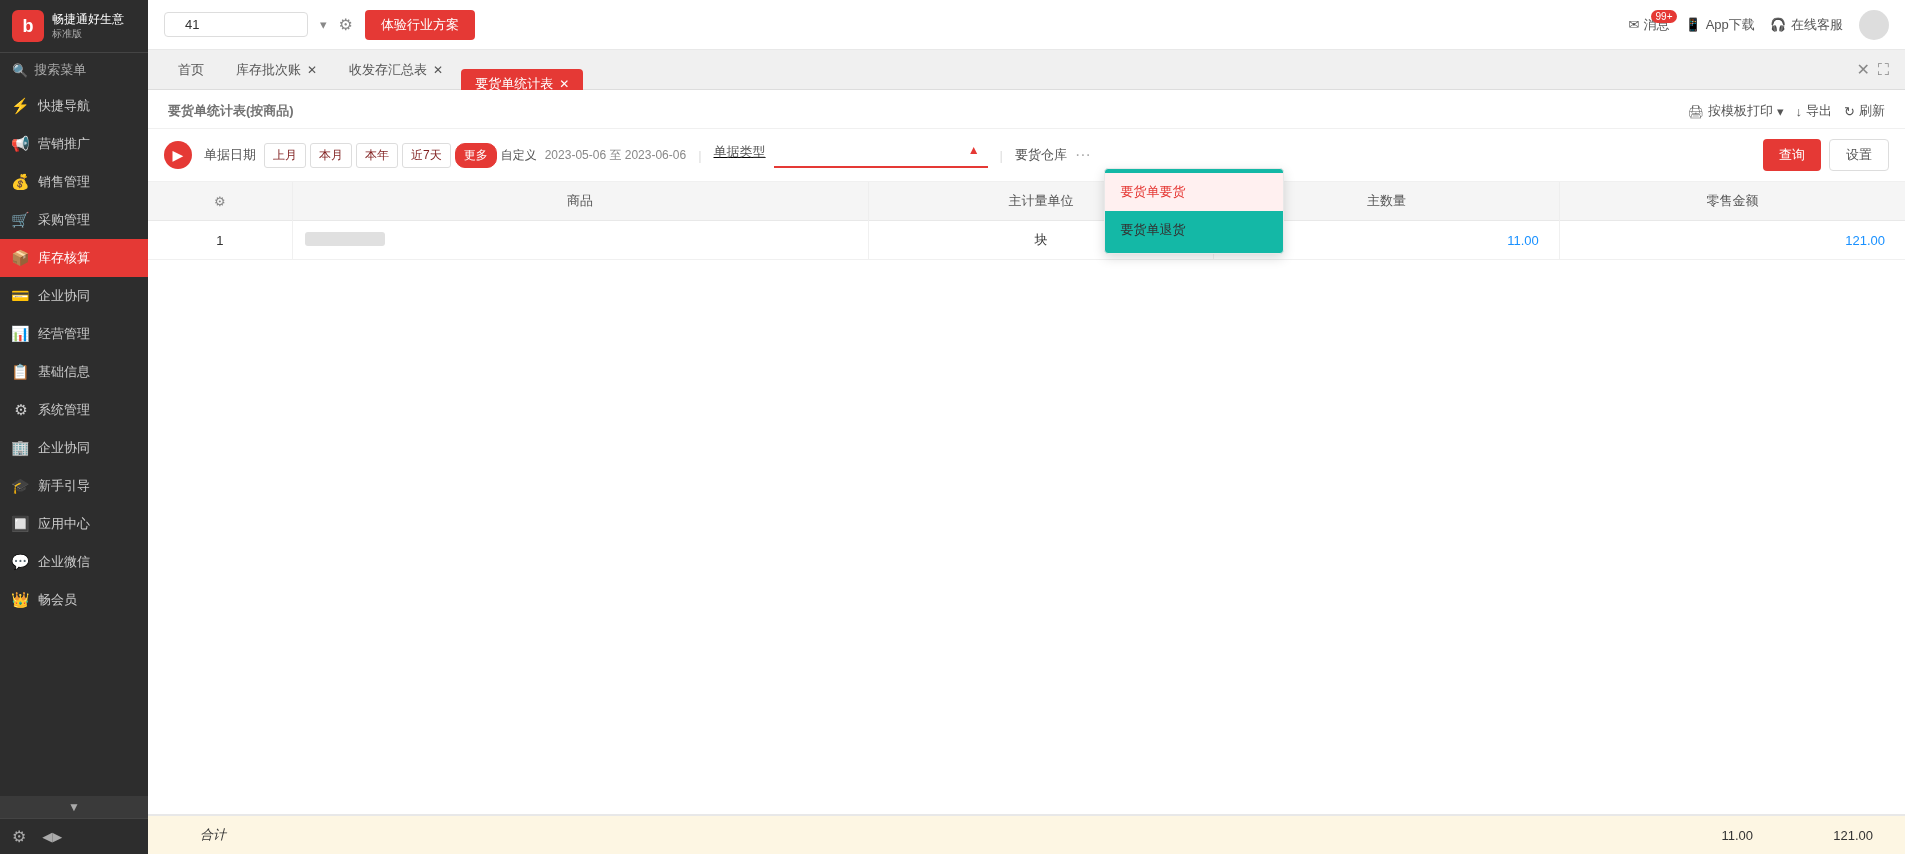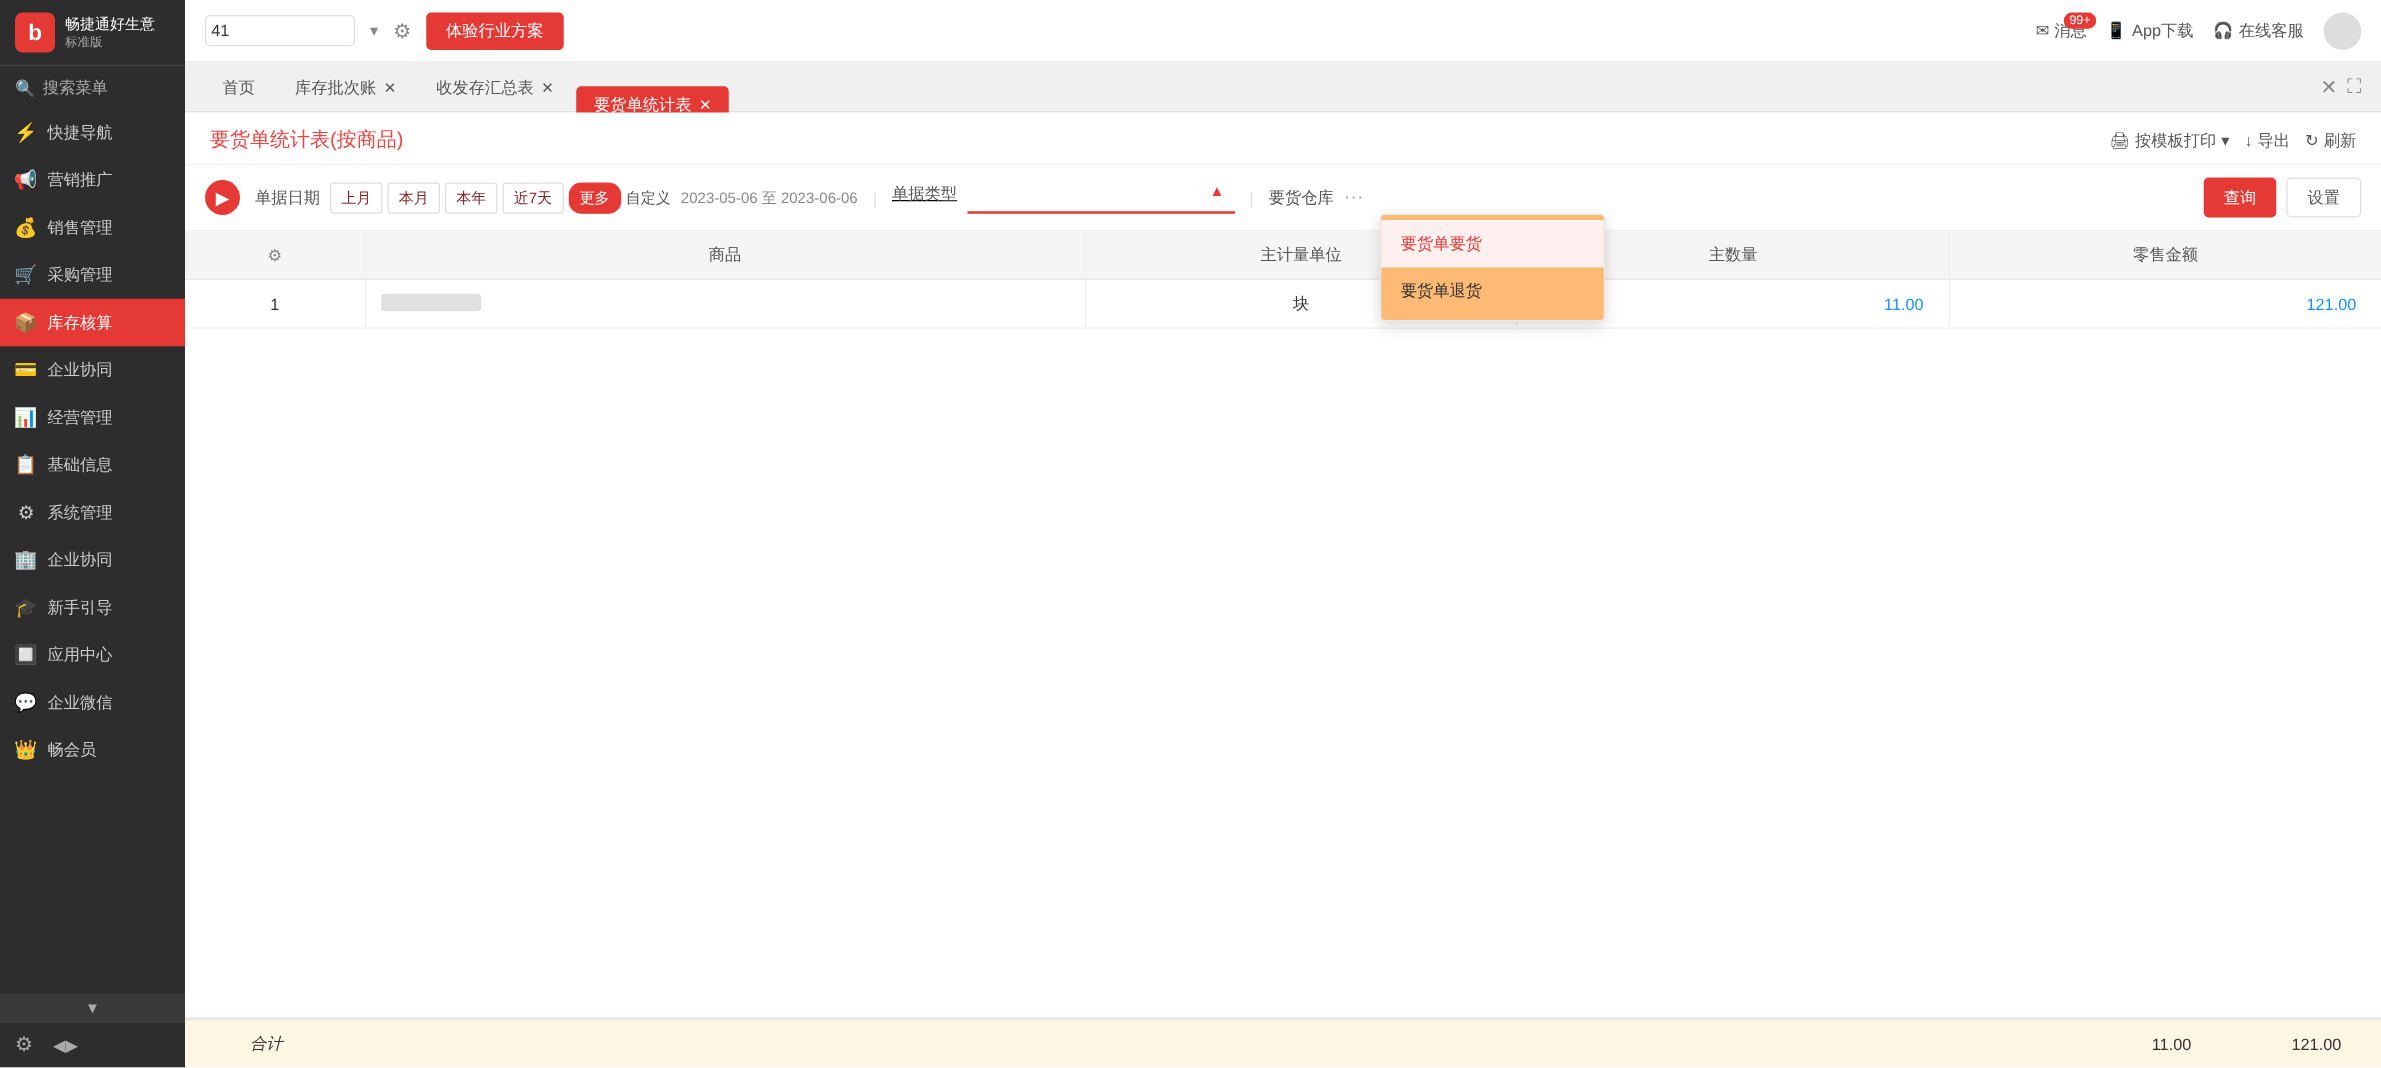--- a/index.html
+++ b/index.html
@@ -100,24 +100,24 @@
       align-items: center;
       padding: 0 16px;
       height: 50px;
       border-bottom: 1px solid #e8e8e8;
       gap: 12px;
       flex-shrink: 0;
     }
     .topbar-breadcrumb-input {
       border: 1px solid #ddd;
       border-radius: 4px;
-      padding: 4px 4px;
+      padding: 4px 20px;
       font-size: 13px;
       color: #333;
-      width: 120px;
+      width: 144px;
     }
     .topbar-gear { color: #888; cursor: pointer; font-size: 16px; }
     .topbar-trial-btn {
       background: #e53935;
       color: #fff;
       border: none;
       border-radius: 4px;
       padding: 6px 16px;
       font-size: 13px;
       cursor: pointer;
@@ -197,21 +197,21 @@
 
     
     .page-header {
       display: flex;
       align-items: center;
       justify-content: space-between;
       padding: 12px 20px 8px;
       border-bottom: 1px solid #f0f0f0;
       flex-shrink: 0;
     }
-    .page-title { font-size: 16px; font-weight: normal; color: #ef4444; }
+    .page-title { font-size: 13px; font-weight: bold; color: #737373; }
     .page-actions { display: flex; align-items: center; gap: 12px; }
     .page-action-btn {
       display: flex; align-items: center; gap: 4px;
       color: #555; cursor: pointer; font-size: 13px;
     }
 
     
     .filter-bar {
       display: flex;
       align-items: center;
@@ -321,21 +321,21 @@
       font-size: 13px;
       cursor: pointer;
       color: #555;
     }
 
     
     .dropdown-overlay {
       position: absolute;
       top: 100%;
       left: 390px;
-      background: #fdba74;
+      background: #14b8a6;
       border: 1px solid #e8e8e8;
       border-radius: 4px;
       box-shadow: 0 4px 12px rgba(0,0,0,0.15);
       z-index: 100;
       min-width: 180px;
       padding: 4px 0;
     }
     .dropdown-item {
       padding: 10px 16px;
       font-size: 13px;

